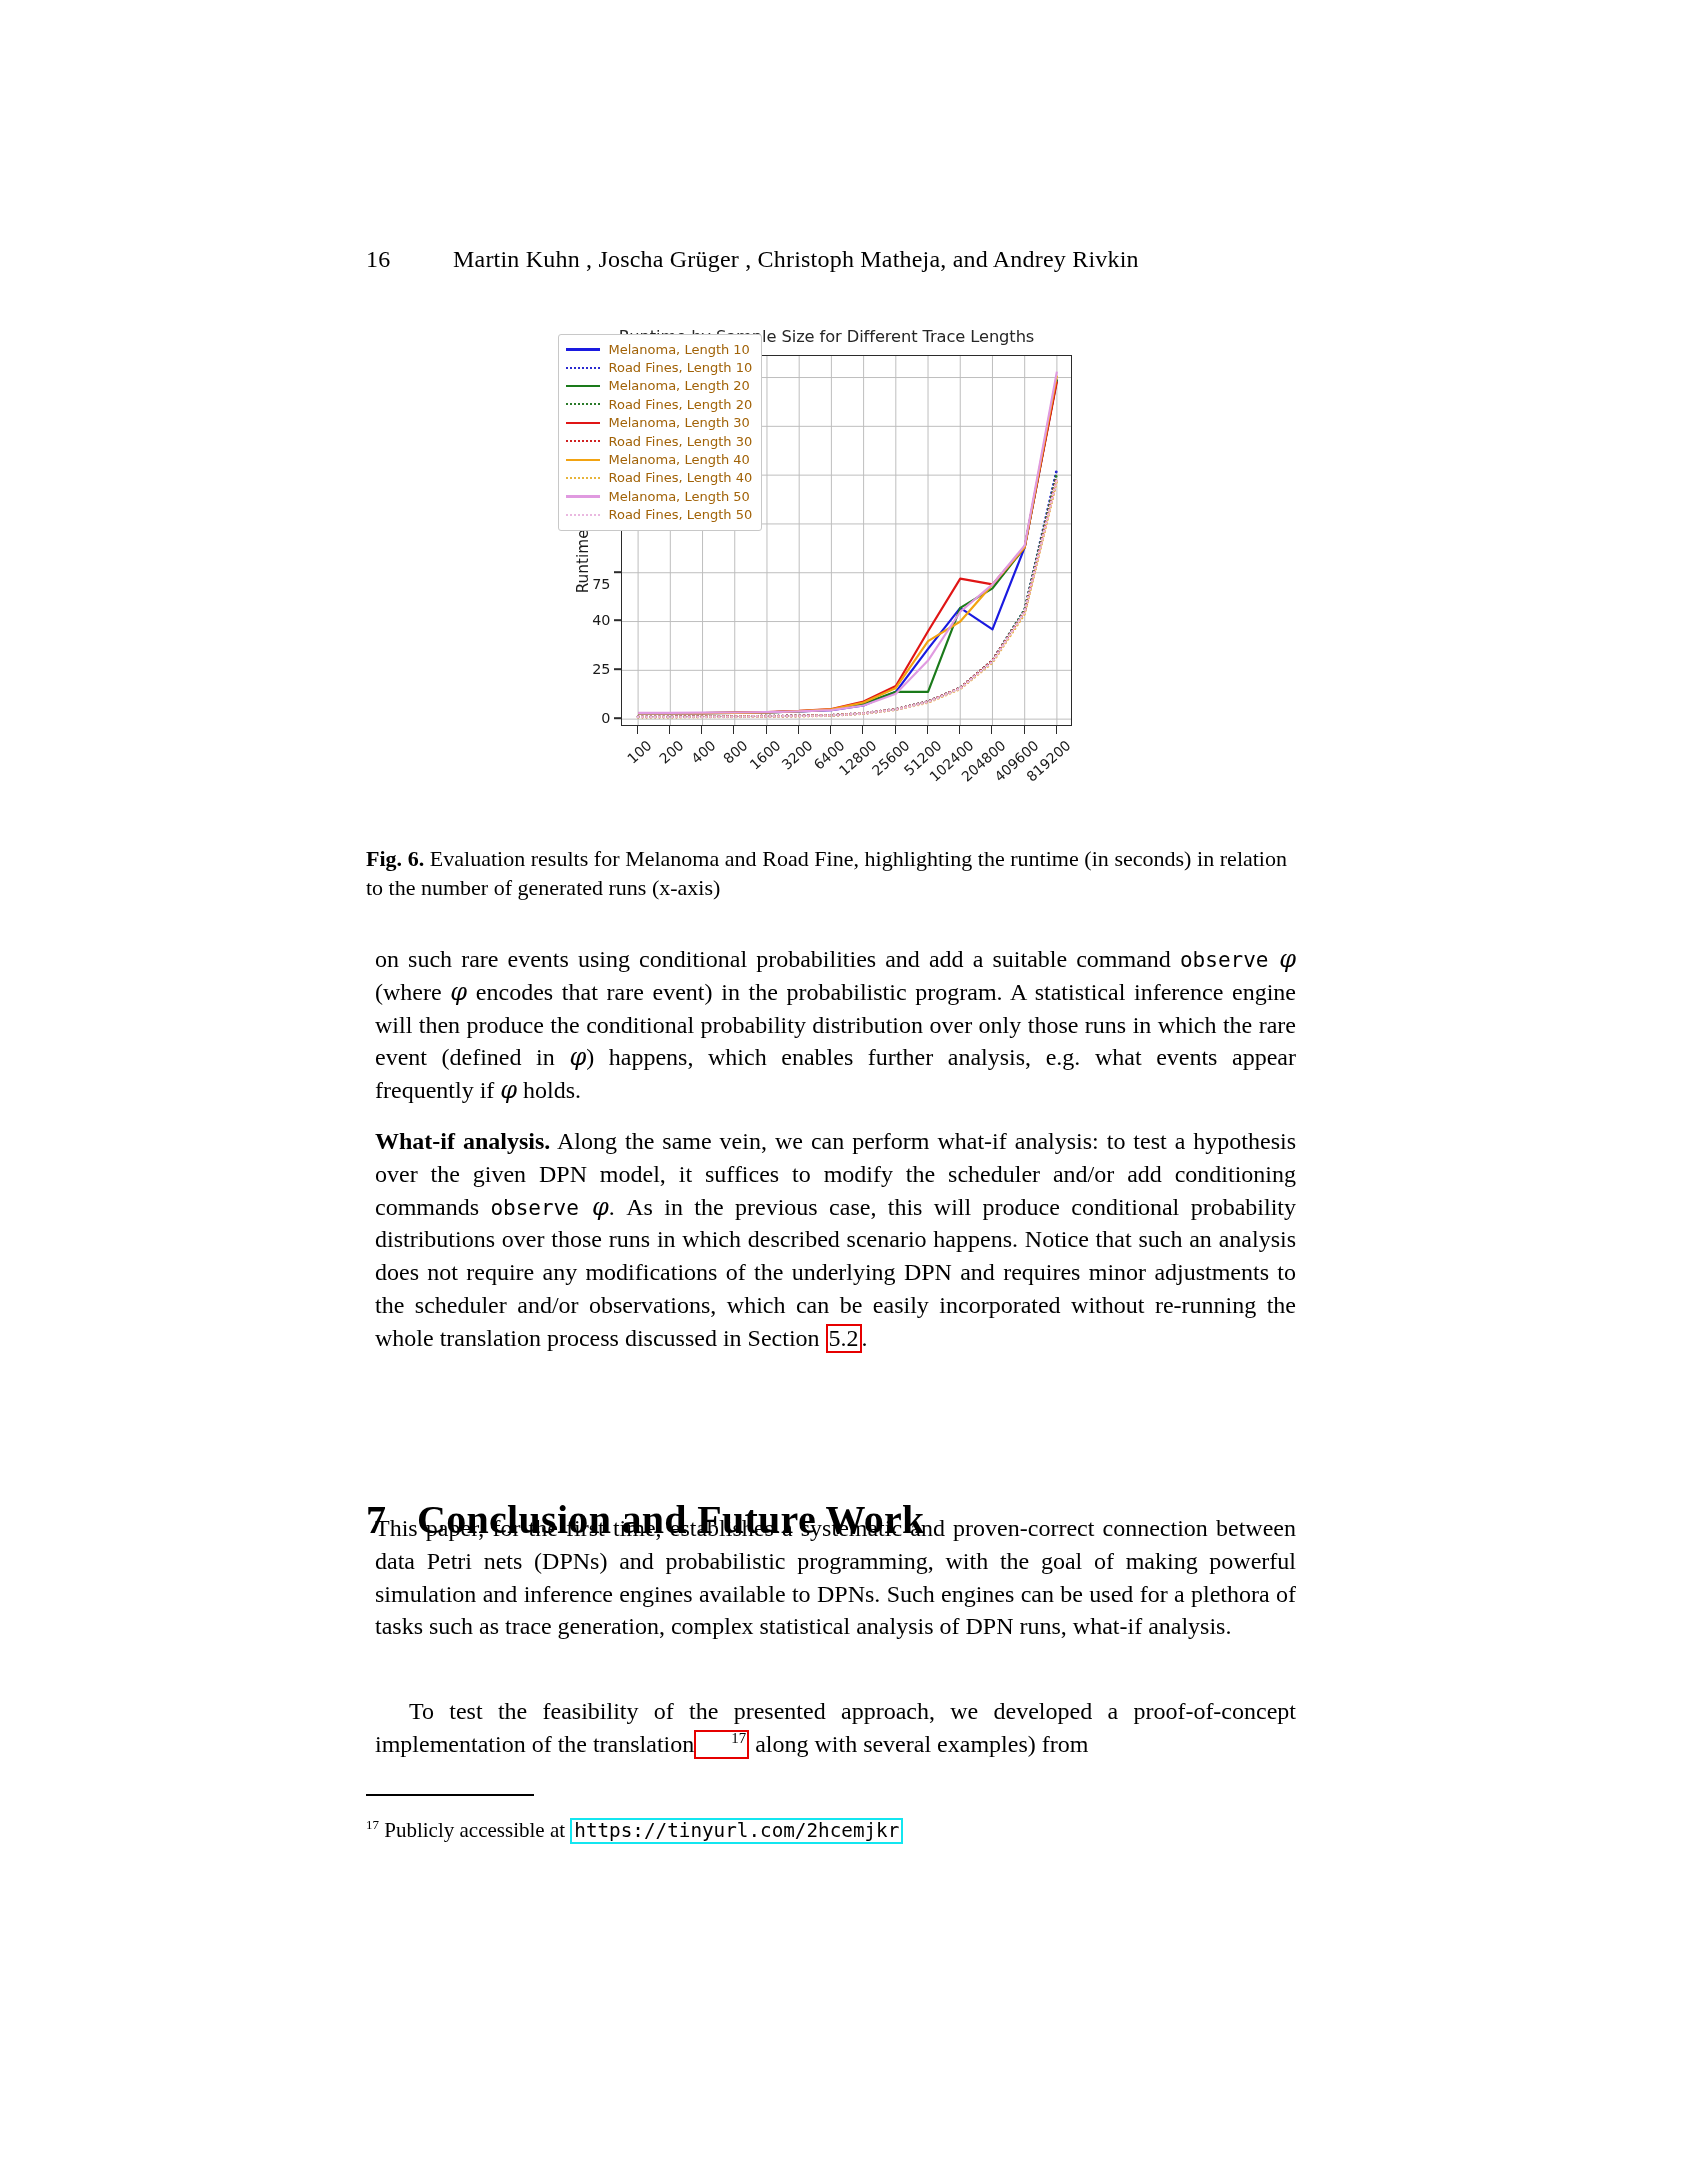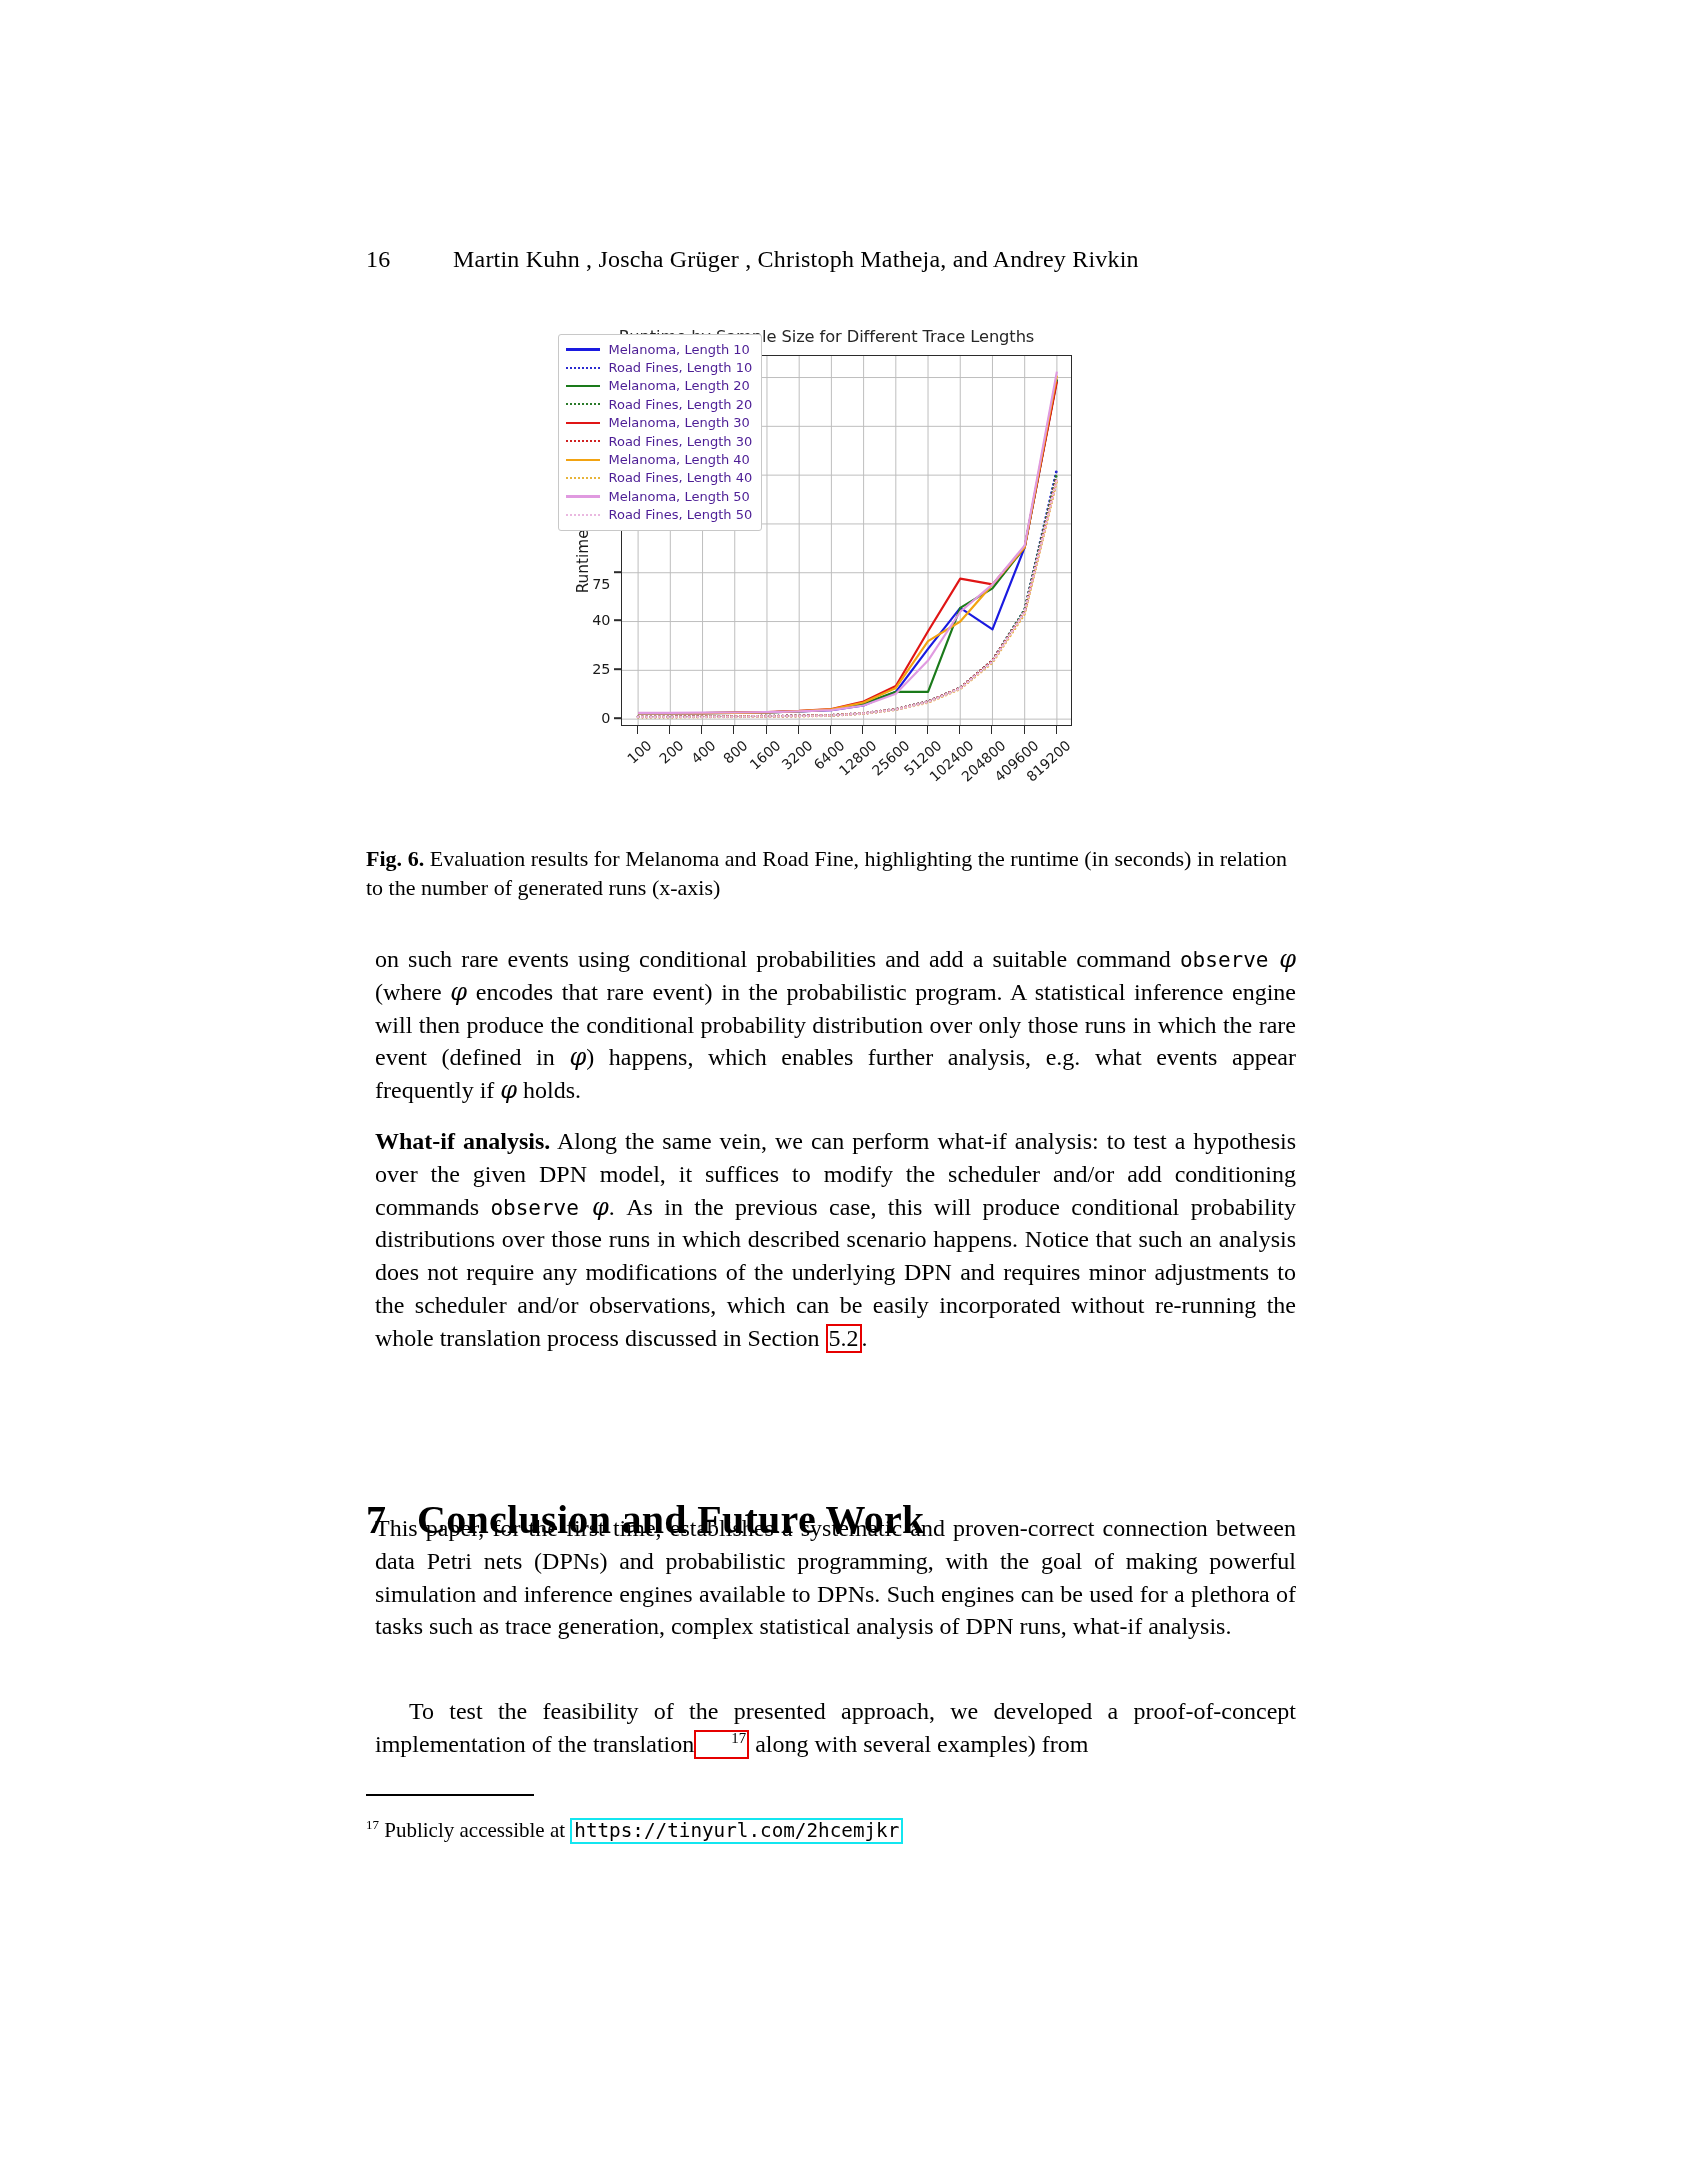--- a/index.html
+++ b/index.html
@@ -148,21 +148,21 @@
     width: 34px; height: 2.4px;
   }
   .legend-key .dotted {
     position: absolute;
     left: 0; top: 5px;
     width: 34px; height: 0;
     border-top: 2.6px dotted;
   }
   .legend-text {
     font-size: 13px;
-    color: #4c1d95;
+    color: #a16207;
     white-space: nowrap;
   }
 
   
   .caption {
     position: absolute;
     left: 366px;
     top: 844px;
     width: 921px;
     font-size: 22px;

